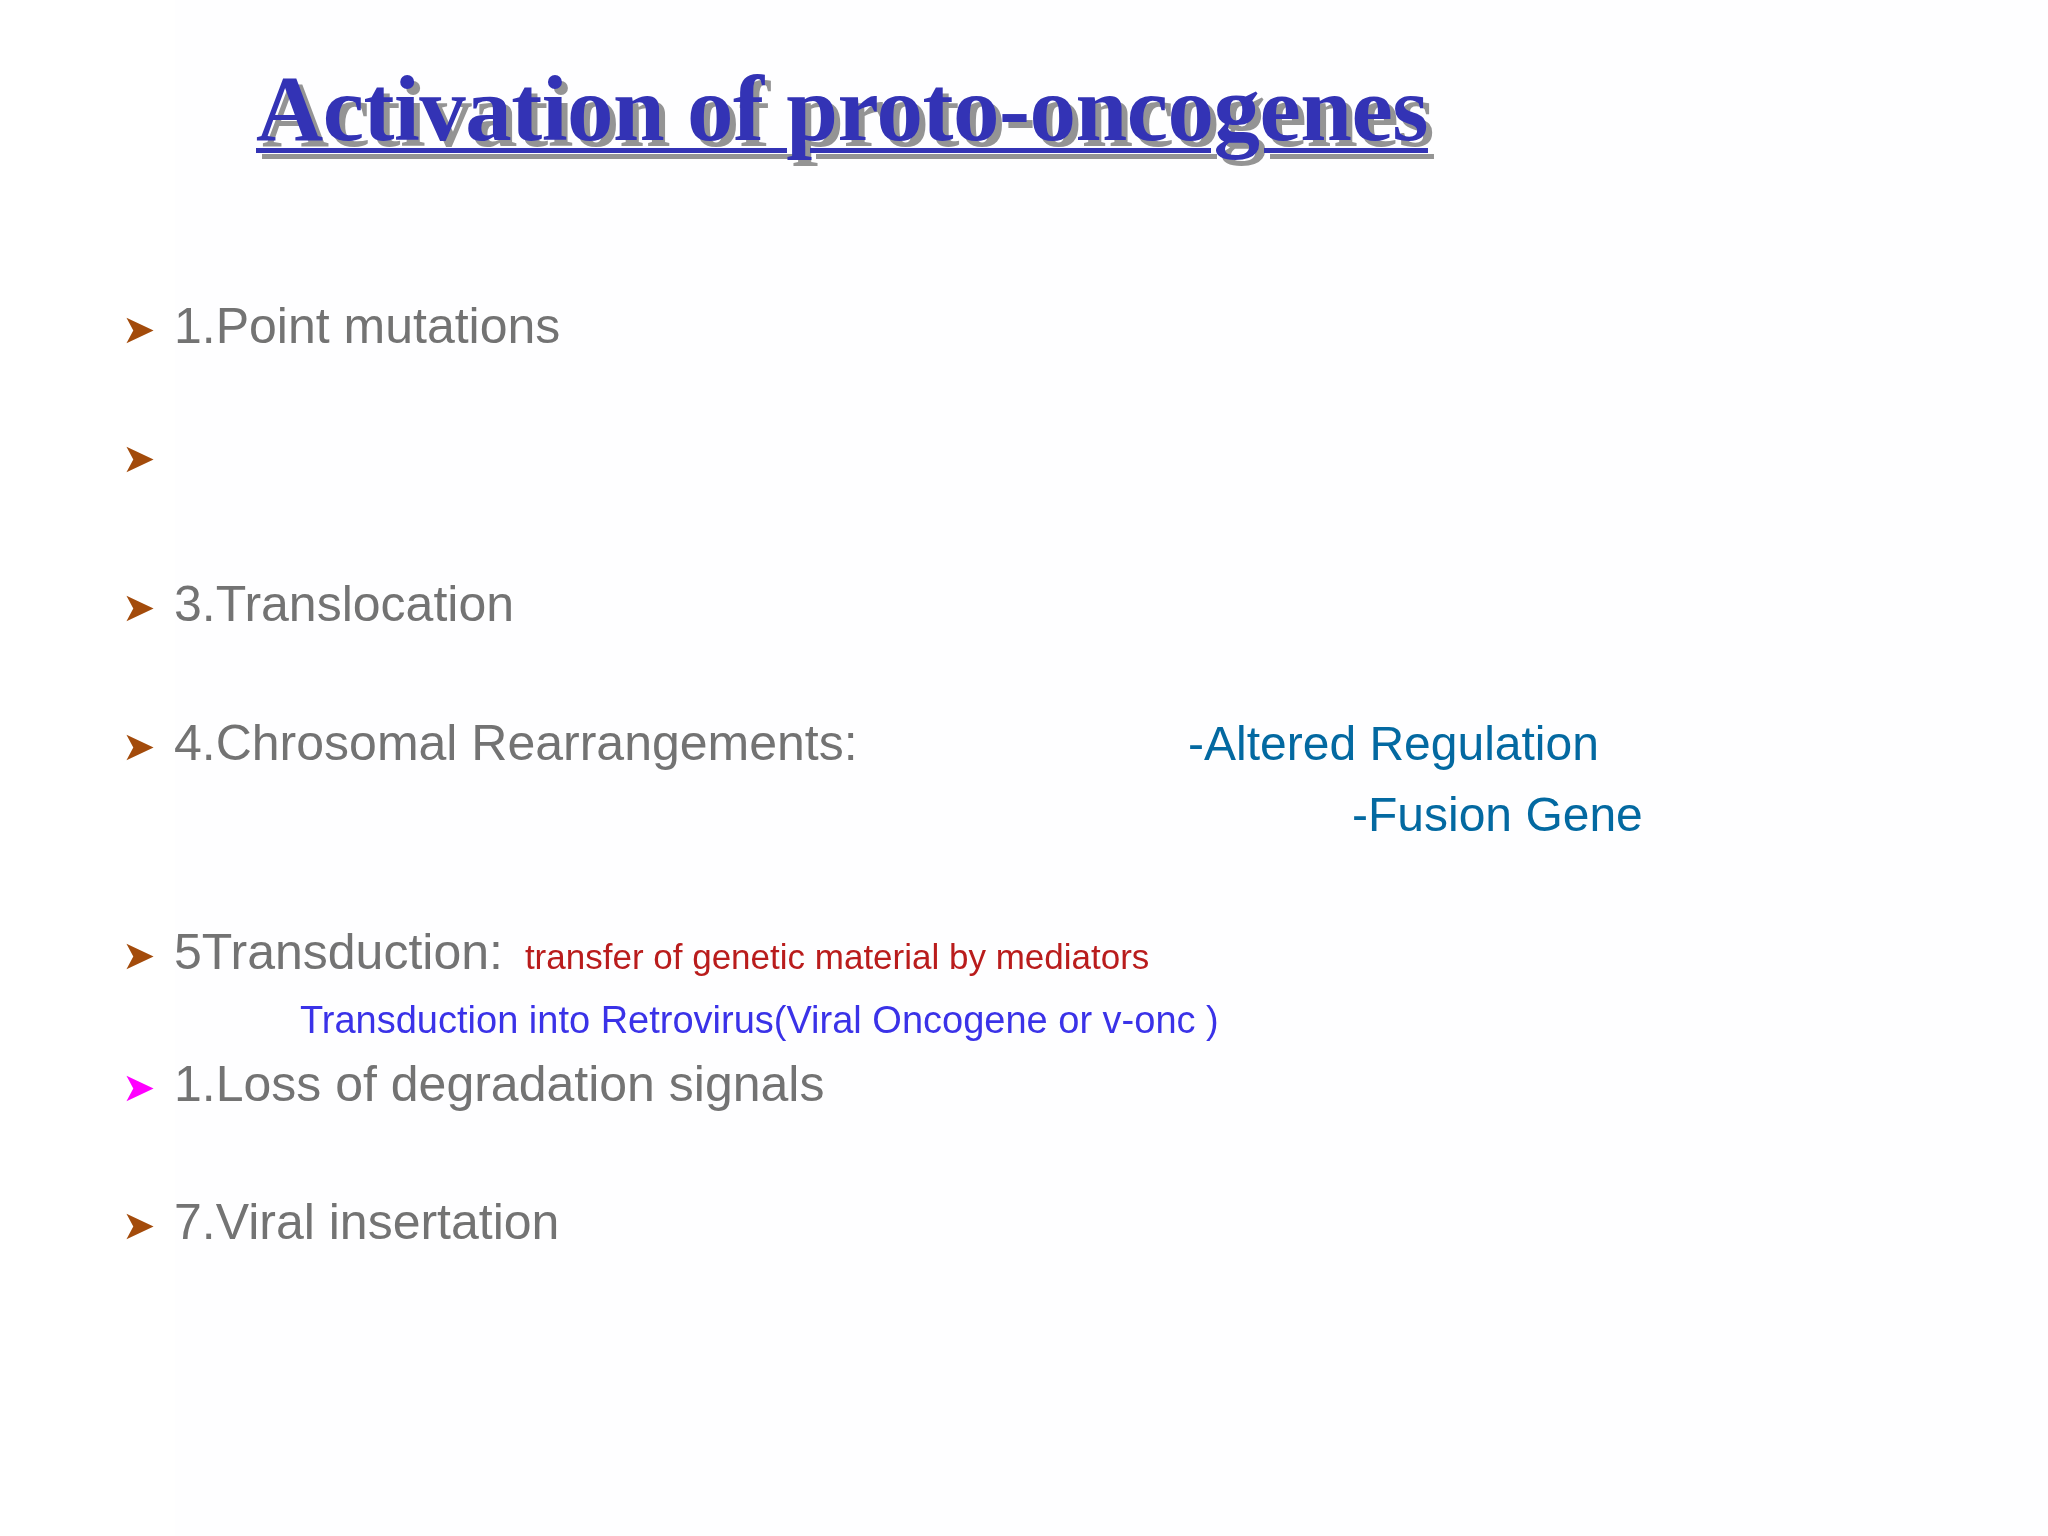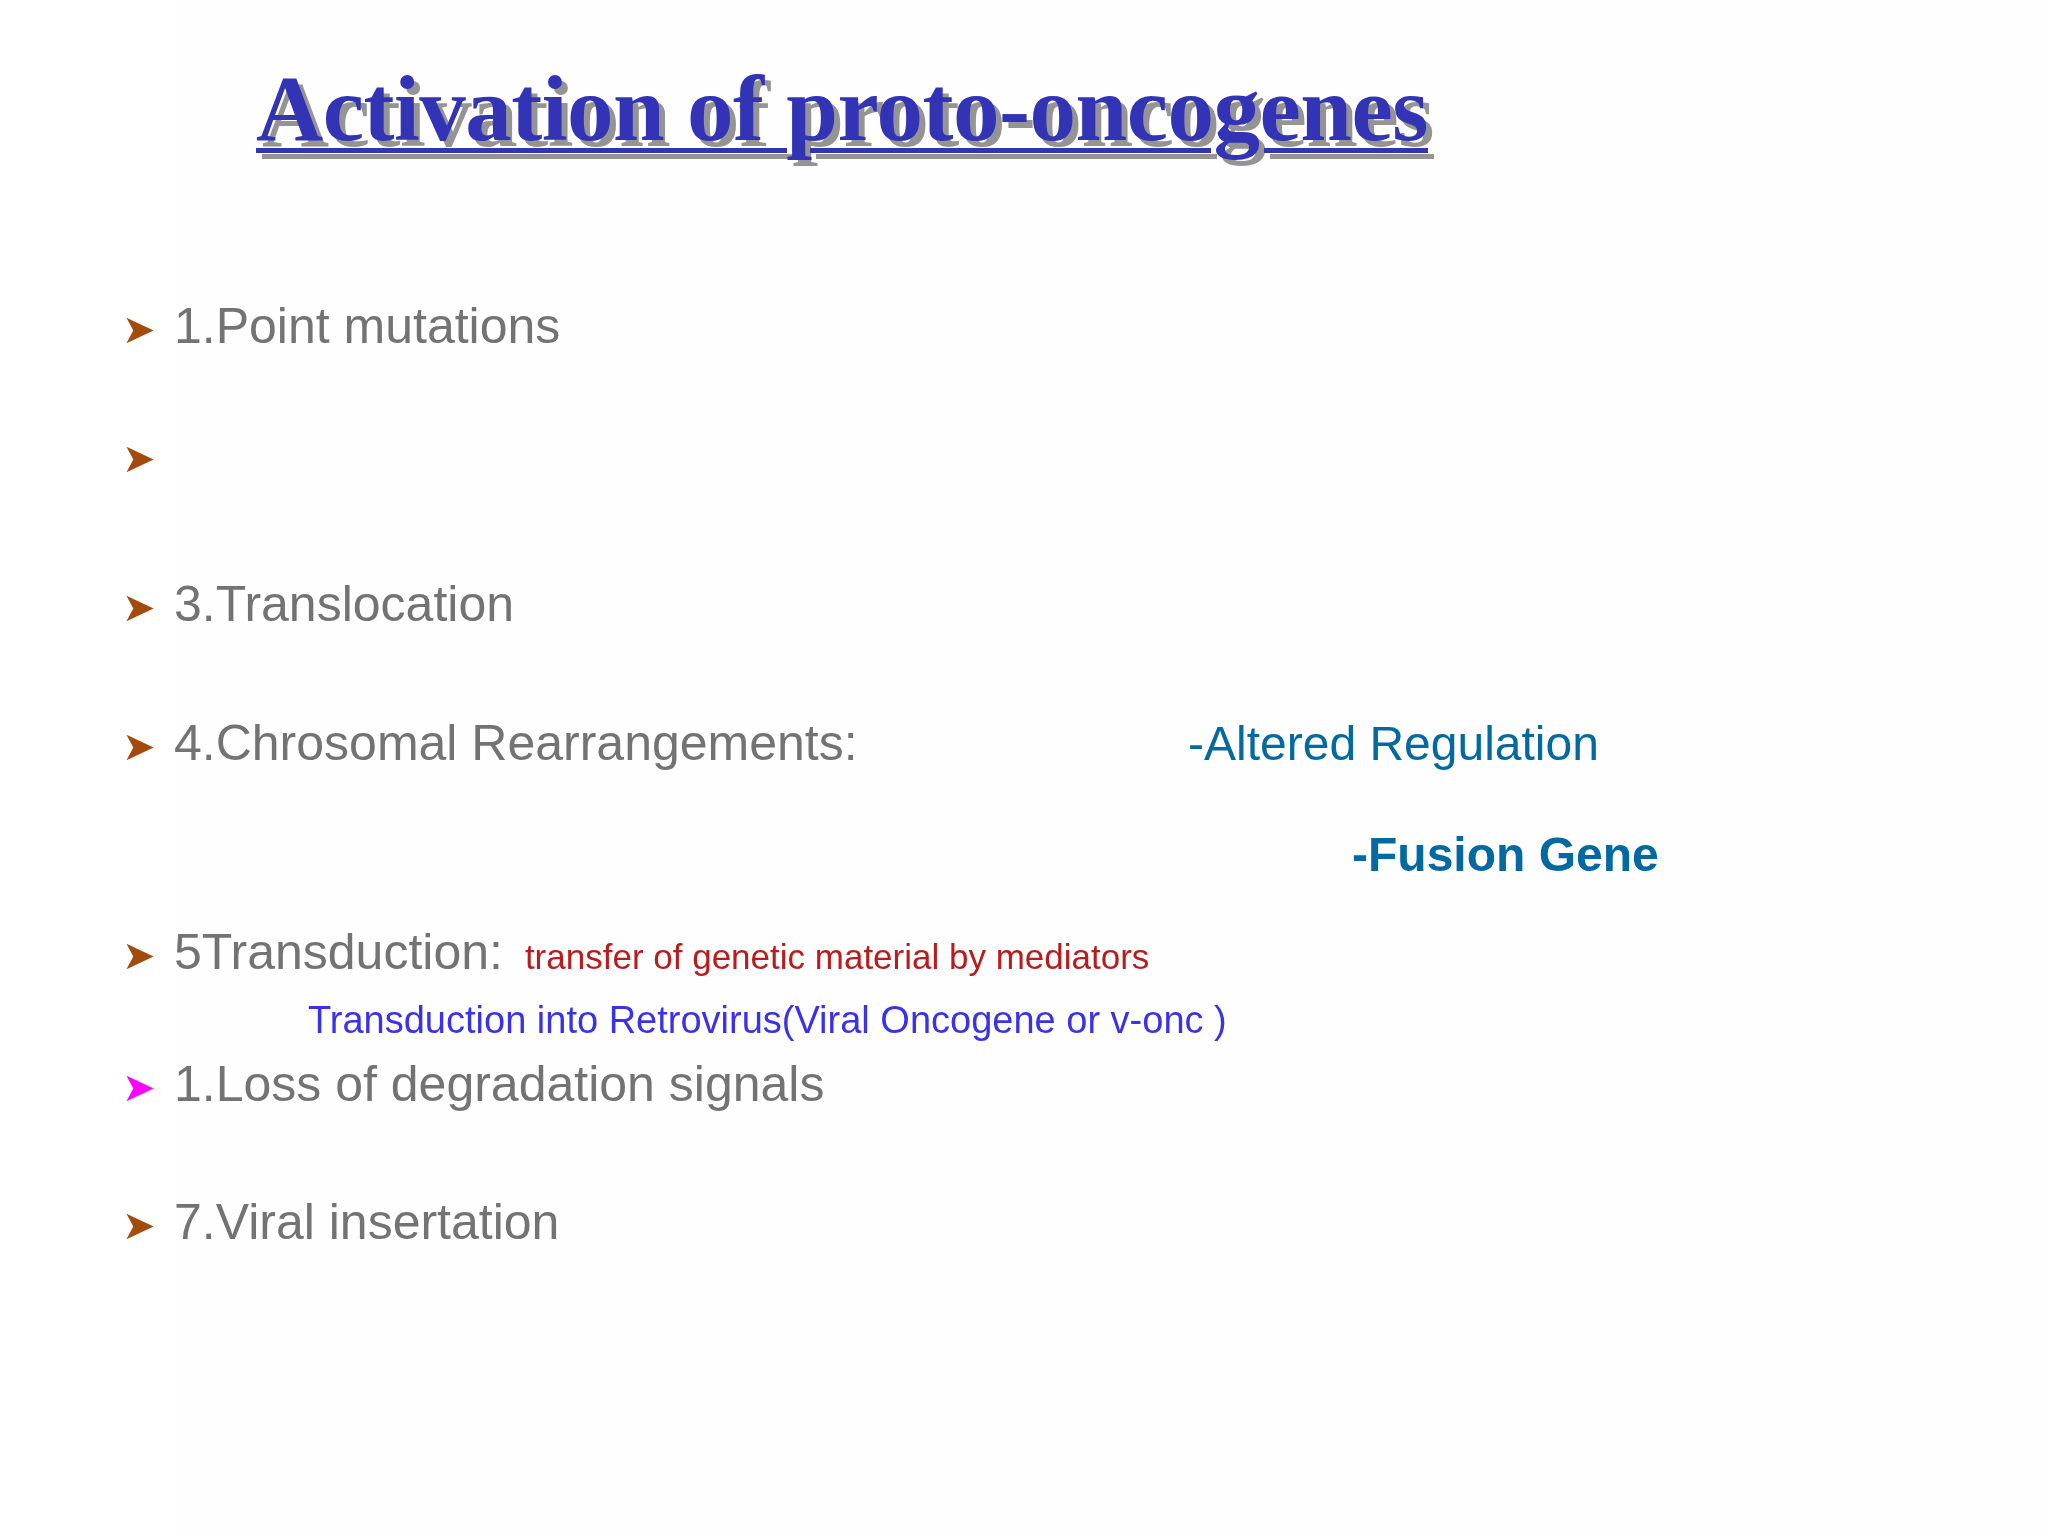--- a/index.html
+++ b/index.html
@@ -114,22 +114,22 @@
   
   #row-1 { left: 122px; top: 300px; }
   #row-2 { left: 122px; top: 438px; }
   #row-3 { left: 122px; top: 578px; }
   #row-4 { left: 122px; top: 717px; }
   #row-5 { left: 122px; top: 926px; }
   #row-6 { left: 122px; top: 1058px; }
   #row-7 { left: 122px; top: 1196px; }
 
   #note-altered  { left: 1188px; top: 718px; }
-  #note-fusion   { left: 1352px; top: 829px; font-weight: bold; }
-  #sub-retro     { left: 308px; top: 1000px; }
+  #note-fusion   { left: 1352px; top: 789px; }
+  #sub-retro     { left: 300px; top: 1000px; }
 </style>
 </head>
 <body>
 
 <div class="content-tint"></div>
 
 <div class="slide">
 
   <div class="title-block">
     <span class="slide-title">Activation of proto-oncogenes</span>

